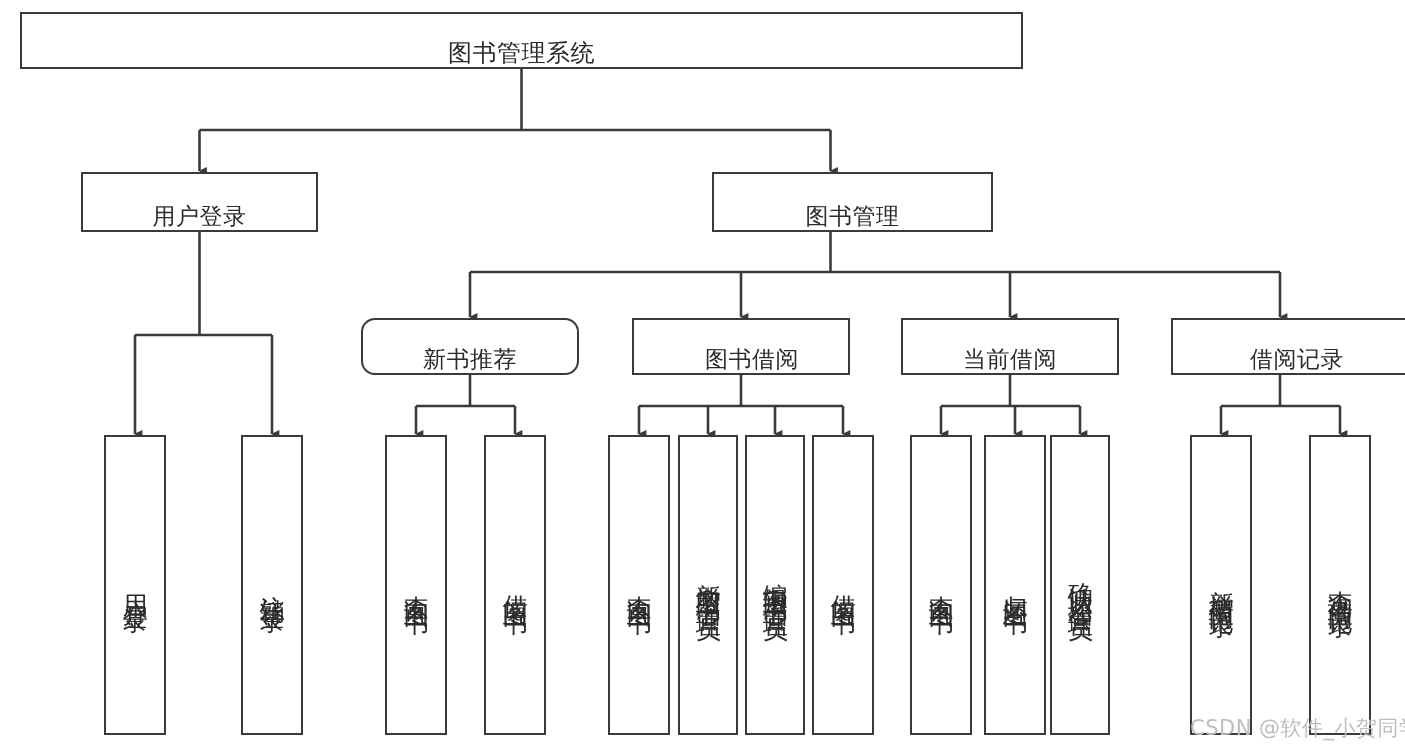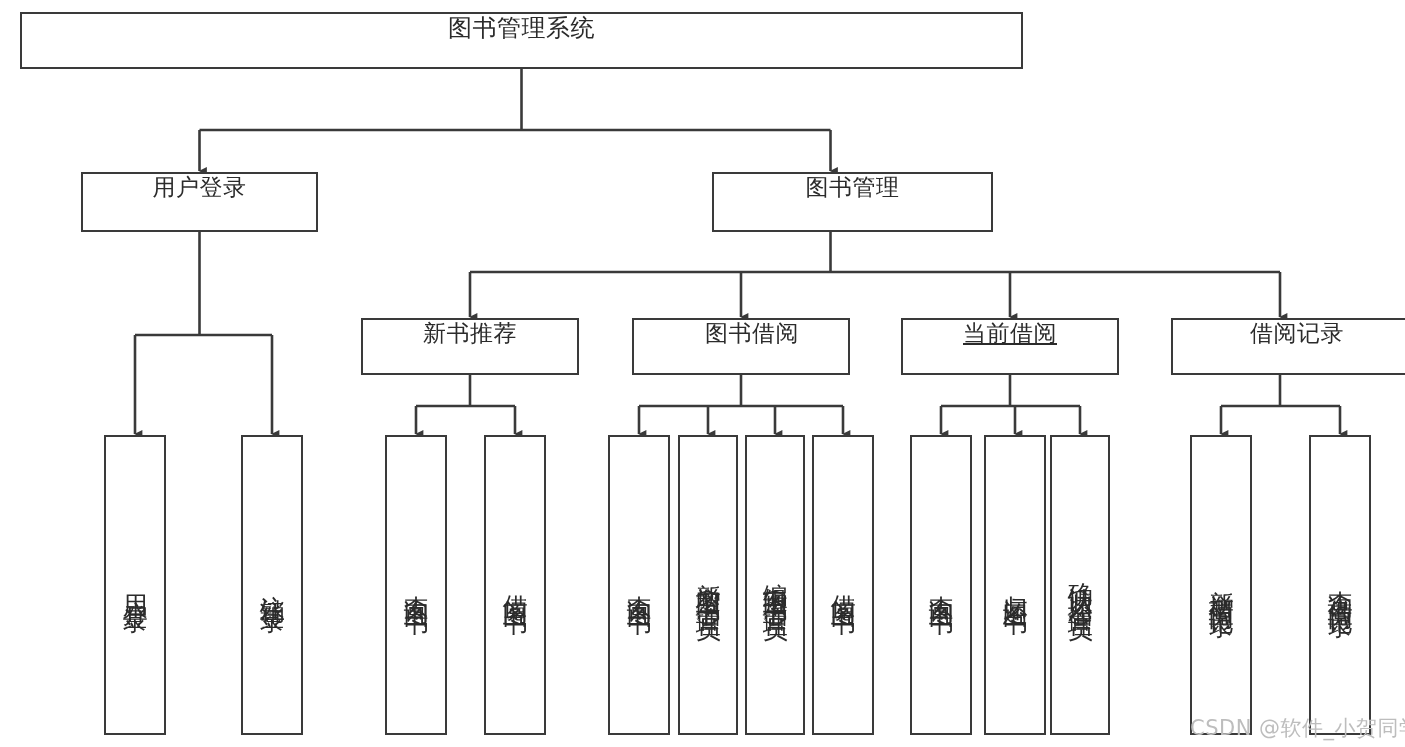--- a/index.html
+++ b/index.html
@@ -25,21 +25,21 @@
     width: 1405px;
     height: 747px;
     pointer-events: none;
   }
   .node {
     position: absolute;
     box-sizing: border-box;
     border: 2.5px solid #3a3a3a;
     background: #ffffff;
     display: flex;
-    align-items: flex-start;
+    align-items: flex-end;
     justify-content: center;
     color: #2b2b2b;
     line-height: 1.18;
     text-align: center;
   }
   .node.horiz {
     font-size: 23px;
     letter-spacing: 0.5px;
     padding: 0 6px;
   }
@@ -123,27 +123,27 @@
     <span class="lbl">图书管理系统</span>
   </div>
 
   <div class="node horiz" style="left: 81px; top: 172px; width: 237px; height: 60px; border-color: rgb(58, 58, 58); color: rgb(43, 43, 43);">
     <span class="lbl">用户登录</span>
   </div>
   <div class="node horiz" style="left: 712px; top: 172px; width: 281px; height: 60px; border-color: rgb(58, 58, 58); color: rgb(43, 43, 43);">
     <span class="lbl">图书管理</span>
   </div>
 
-  <div class="node horiz" style="left: 361px; top: 318px; width: 218px; height: 57px; border-color: rgb(58, 58, 58); color: rgb(43, 43, 43);">
+  <div class="node horiz" style="left: 361px; top: 318px; width: 218px; height: 57px; border-color: rgb(58, 58, 58); color: rgb(43, 43, 43); border-radius: 14px;">
     <span class="lbl">新书推荐</span>
   </div>
   <div class="node horiz" style="left: 632px; top: 318px; width: 218px; height: 57px; border-color: rgb(58, 58, 58); color: rgb(43, 43, 43); padding-left: 28px;">
     <span class="lbl">图书借阅</span>
   </div>
-  <div class="node horiz" style="left: 901px; top: 318px; width: 218px; height: 57px; border-color: rgb(58, 58, 58); color: rgb(43, 43, 43); text-decoration: underline;">
+  <div class="node horiz" style="left: 901px; top: 318px; width: 218px; height: 57px; border-color: rgb(58, 58, 58); color: rgb(43, 43, 43);">
     <span class="lbl">当前借阅</span>
   </div>
   <div class="node horiz" style="left: 1171px; top: 318px; width: 252px; height: 57px; border-color: rgb(58, 58, 58); color: rgb(43, 43, 43);">
     <span class="lbl">借阅记录</span>
   </div>
 
   <div class="node vert" style="left: 104px; top: 435px; width: 62px; height: 300px; border-color: rgb(58, 58, 58); color: rgb(43, 43, 43);">
     <span class="lbl">用户登录</span>
   </div>
   <div class="node vert" style="left: 241px; top: 435px; width: 62px; height: 300px; border-color: rgb(58, 58, 58); color: rgb(43, 43, 43);">

